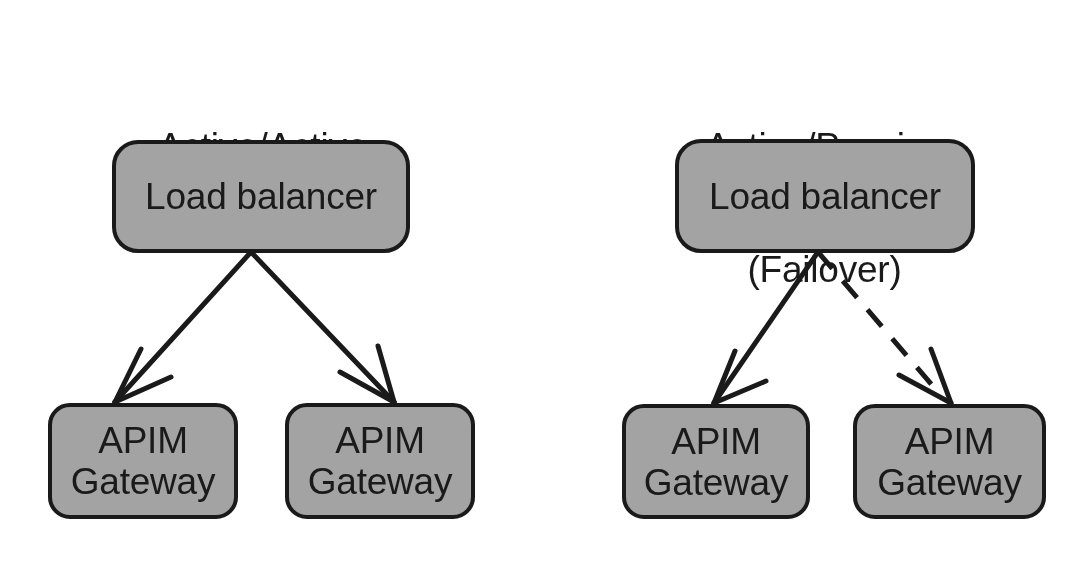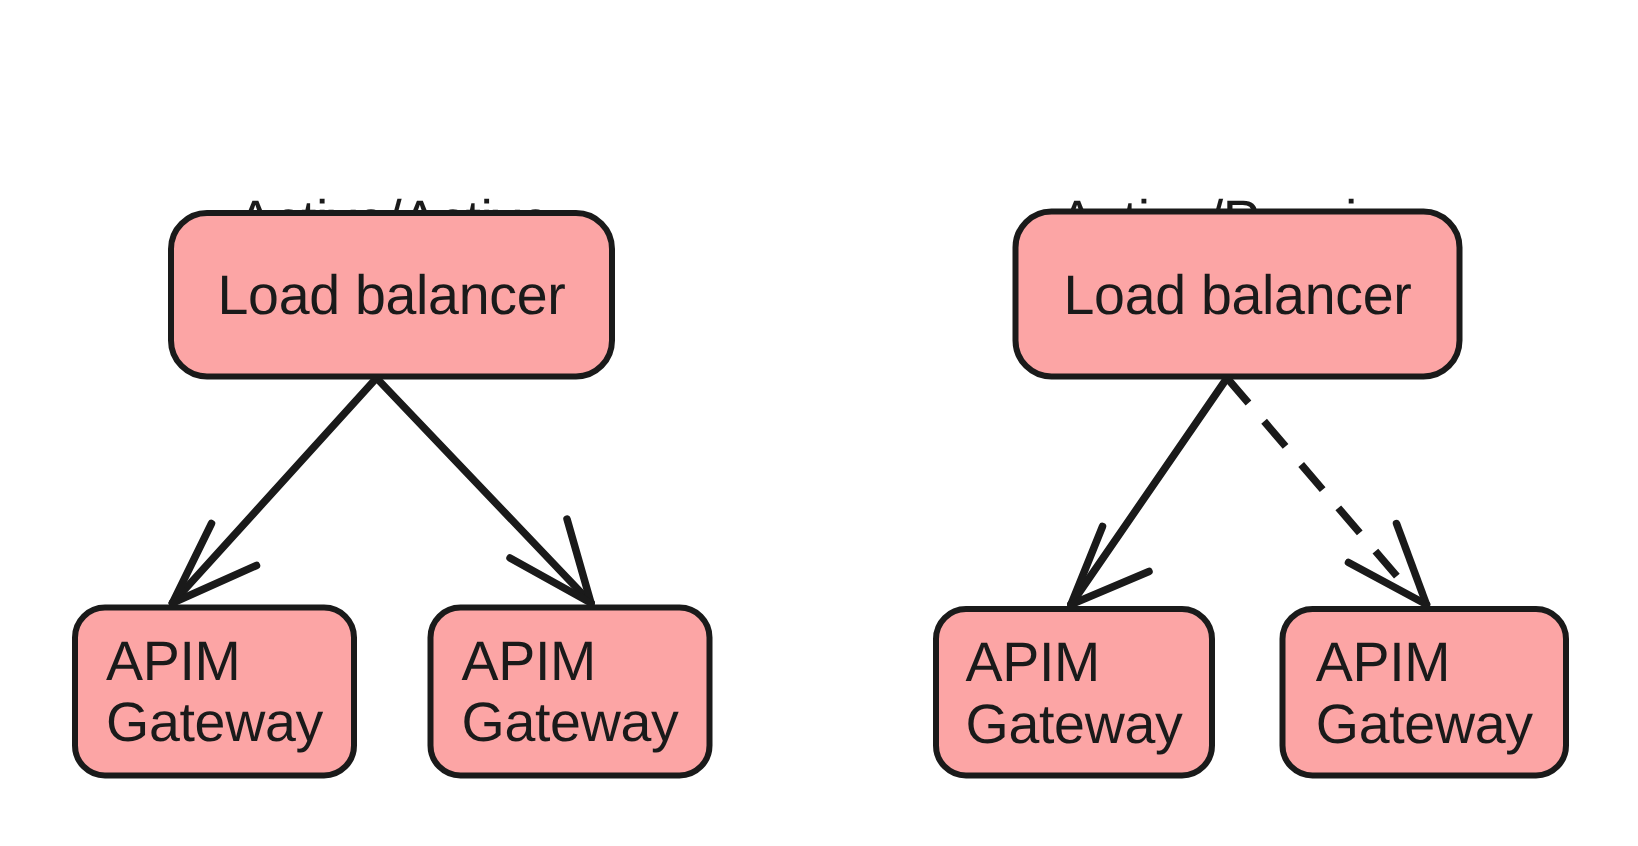--- a/index.html
+++ b/index.html
@@ -35,25 +35,25 @@
     line-height: 41px;
     color: #1a1a1a;
     white-space: pre;
     letter-spacing: -0.2px;
   }
   .node {
     position: absolute;
     box-sizing: border-box;
     border: 4px solid #1a1a1a;
     border-radius: 22px;
-    background: #fca5a5;
+    background: #a3a3a3;
     display: flex;
     align-items: center;
     justify-content: center;
-    text-align: left;
+    text-align: center;
     font-size: 37px;
     line-height: 41px;
     color: #1a1a1a;
     white-space: pre-line;
     letter-spacing: -0.2px;
   }
   .node.lb {
     border-radius: 26px;
   }
 </style>
@@ -102,20 +102,21 @@
 Gateway</span>
   </div>
 
   <div class="node" style="left:285px; top:403px; width:190px; height:116px;">
     <span>APIM
 Gateway</span>
   </div>
 
   <div class="panel-title" style="left:672px; top:44px; width:305px;">
     <div>Active/Passive</div>
+    <div>(Failover)</div>
   </div>
 
   <div class="node lb" style="left:675px; top:139px; width:300px; height:114px;">
     <span>Load balancer</span>
   </div>
 
   <div class="node" style="left:622px; top:404px; width:188px; height:115px;">
     <span>APIM
 Gateway</span>
   </div>

